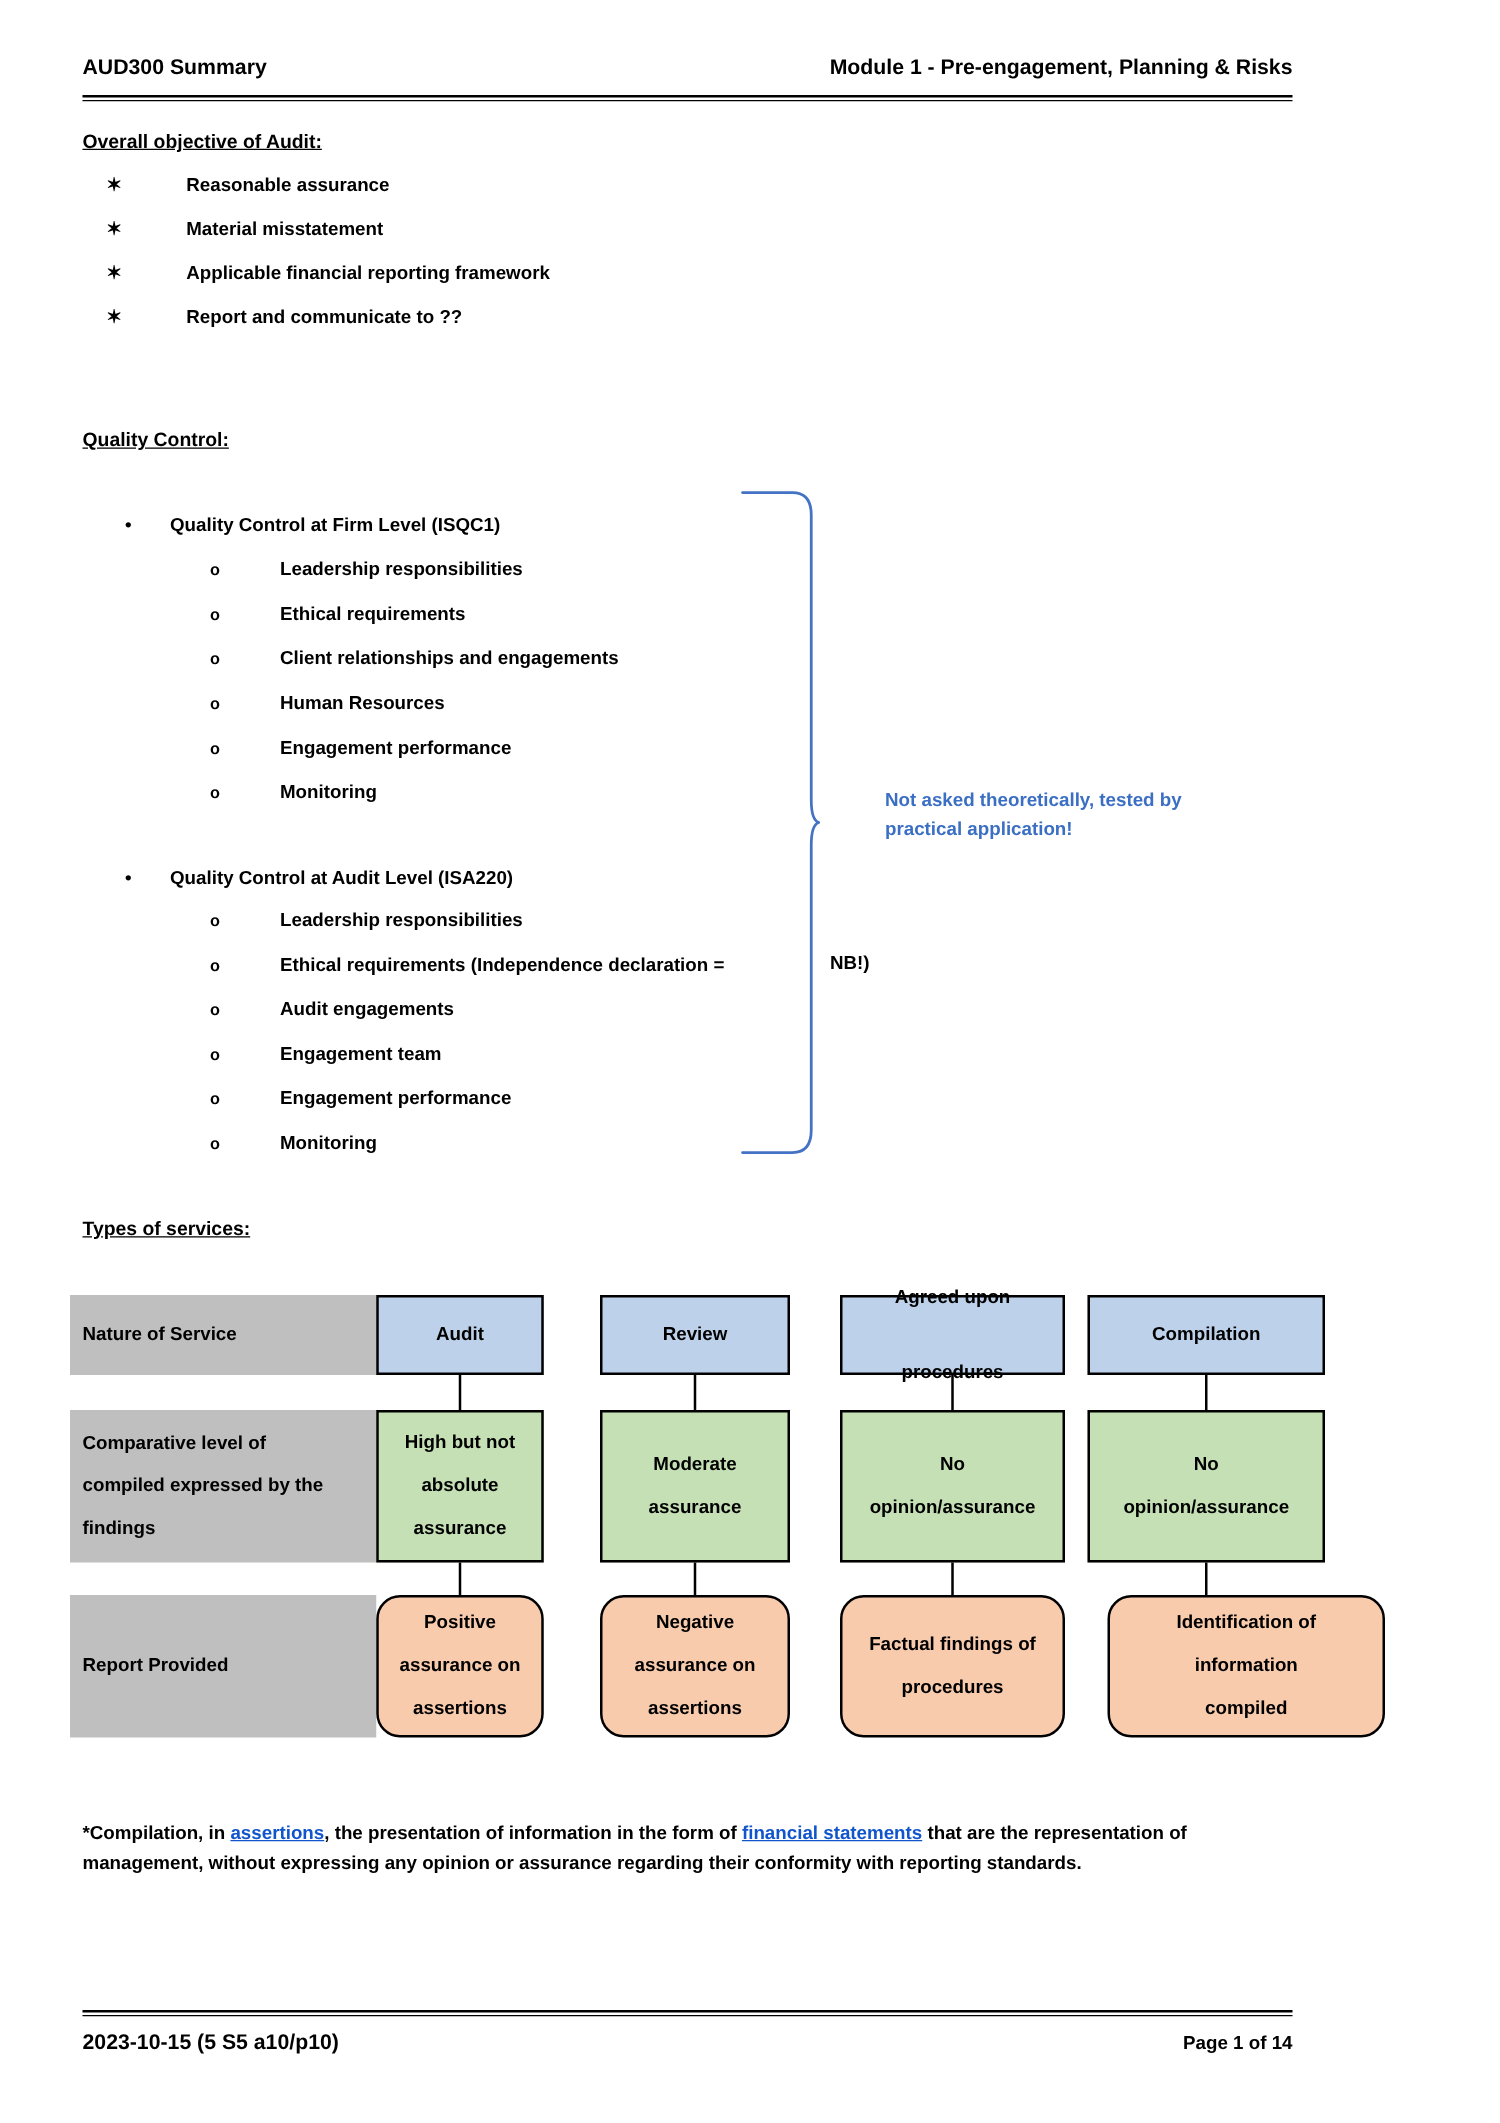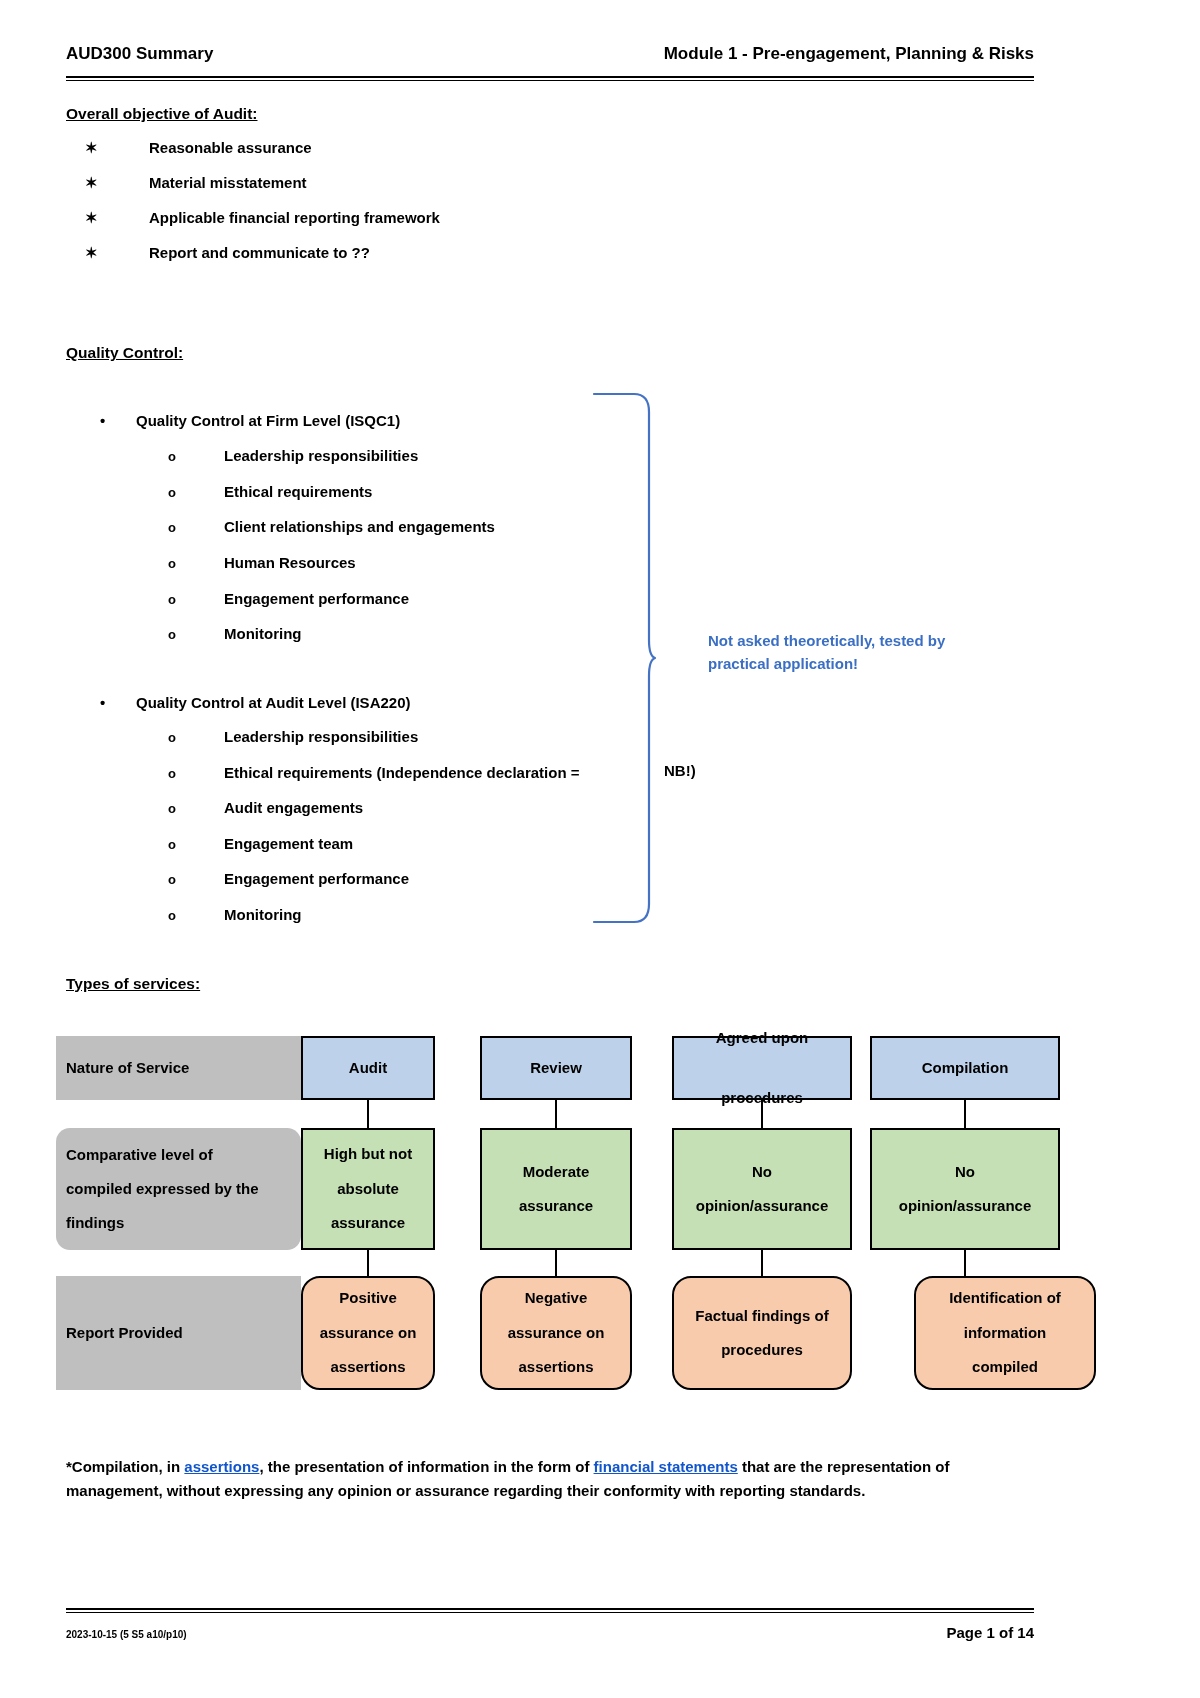--- a/index.html
+++ b/index.html
@@ -168,21 +168,21 @@
   .footer {
     position: absolute;
     left: 66px;
     top: 1624px;
     width: 968px;
     display: flex;
     justify-content: space-between;
     align-items: baseline;
   }
   .footer-left {
-    font-size: 10px;
+    font-size: 17px;
     font-weight: bold;
   }
   .footer-right {
     font-size: 15px;
     font-weight: bold;
   }
 </style>
 </head>
 <body>
 
@@ -265,21 +265,21 @@
 
   <div class="annotation">Not asked theoretically, tested by practical application!</div>
 
   <div class="sect-title" style="left:66px; top:975px;">Types of services:</div>
 
   <div class="svcs">
 
     <div class="rowlabel" style="left:0px; top:0px; width:287px; height:64px;">
       <span>Nature of Service</span>
     </div>
-    <div class="rowlabel" style="left:0px; top:92px; width:245px; height:122px;border-radius:14px;">
+    <div class="rowlabel" style="left:0px; top:92px; width:245px; height:122px;">
       <span>Comparative level of</span>
       <span>compiled expressed by the</span>
       <span>findings</span>
     </div>
     <div class="rowlabel" style="left:0px; top:240px; width:245px; height:114px;">
       <span>Report Provided</span>
     </div>
 
     <div class="cell blue" style="left:245px; top:0px; width:134px; height:64px;">
       <span>Audit</span>
@@ -329,21 +329,21 @@
 
     <div class="cell blue" style="left:814px; top:0px; width:190px; height:64px;">
       <span>Compilation</span>
     </div>
     <div class="connector" style="left:908px; top:64px; height:28px;"></div>
     <div class="cell green" style="left:814px; top:92px; width:190px; height:122px;">
       <span>No</span>
       <span>opinion/assurance</span>
     </div>
     <div class="connector" style="left:908px; top:214px; height:26px;"></div>
-    <div class="cell orange" style="left:858px; top:240px; width:182px; height:114px;">
+    <div class="cell orange" style="left:830px; top:240px; width:222px; height:114px;">
       <span>Identification of</span>
       <span>information</span>
       <span>compiled</span>
     </div>
   </div>
 
   <div class="footnote"><span>*Compilation, in </span><span class="link">assertions</span><span>, the presentation of information in the form of </span><span class="link">financial statements</span><span> that are the representation of management, without expressing any opinion or assurance regarding their conformity with reporting standards.</span></div>
 
   <div class="footer-rule"></div>
   <div class="footer">

